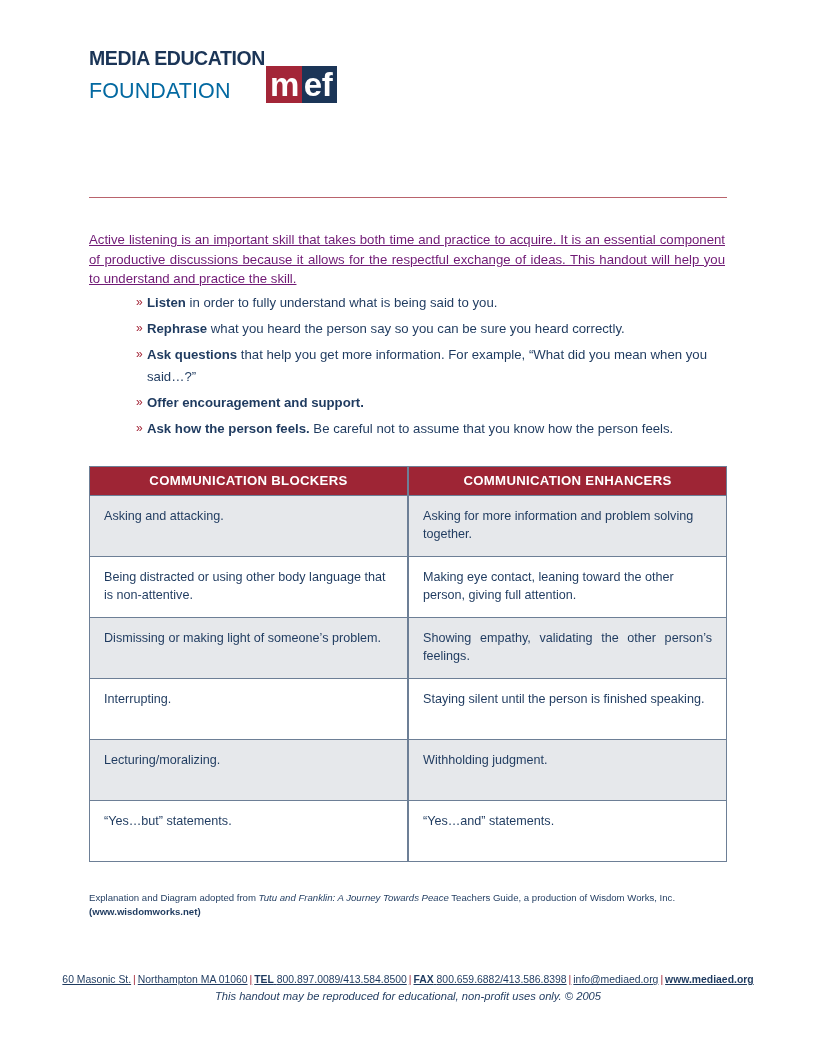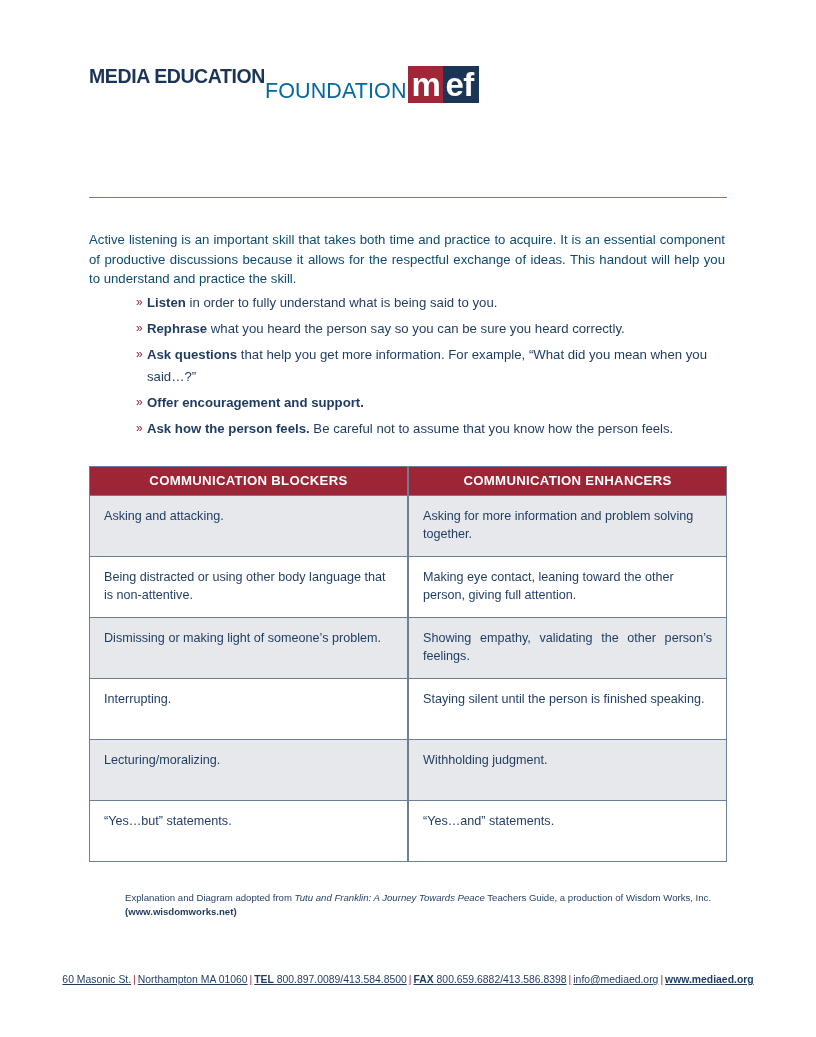--- a/index.html
+++ b/index.html
@@ -26,21 +26,21 @@
   .logo-block {
     position: absolute;
     left: 89px;
     top: 58px;
     display: flex;
     align-items: flex-end;
     height: 46px;
   }
   .logo-words {
     display: flex;
-    flex-direction: row;
+    flex-direction: column;
     justify-content: flex-end;
     line-height: 0.96;
     padding-bottom: 2px;
   }
   .logo-line1 {
     font-size: 19.5px;
     font-weight: bold;
     letter-spacing: -0.4px;
     color: #1b3557;
     white-space: nowrap;
@@ -105,22 +105,23 @@
   }
 
   
   .intro {
     position: absolute;
     left: 89px;
     top: 230px;
     width: 636px;
     font-size: 13.2px;
     line-height: 19.6px;
-    color: #0c4a6e;
+    color: #701a75;
     text-align: justify;
+    text-decoration: underline;
   }
 
   
   .bullets {
     position: absolute;
     left: 136px;
     top: 292px;
     width: 590px;
   }
   .bullet {
@@ -191,21 +192,20 @@
 
   
   .attribution {
     position: absolute;
     left: 89px;
     top: 891px;
     width: 640px;
     font-size: 9.6px;
     line-height: 14px;
     color: #1e3a5f;
-    margin-left: 36px;
   }
   .attribution i {
     font-style: italic;
   }
   .attribution b {
     font-weight: bold;
   }
 
   
   .footer {
@@ -316,15 +316,16 @@
 
   <div class="attribution">
     <span>Explanation and Diagram adopted from </span><i>Tutu and Franklin: A Journey Towards Peace</i><span> Teachers Guide, a production of Wisdom Works, Inc.</span><br>
     <b>(www.wisdomworks.net)</b>
   </div>
 
   <div class="footer">
     <div class="footer-line1">
       <span>60 Masonic St.</span><span class="sep">|</span><span>Northampton MA 01060</span><span class="sep">|</span><b>TEL</b> <span>800.897.0089/413.584.8500</span><span class="sep">|</span><b>FAX</b> <span>800.659.6882/413.586.8398</span><span class="sep">|</span><span>info@mediaed.org</span><span class="sep">|</span><b>www.mediaed.org</b>
     </div>
+    <div class="footer-line2">This handout may be reproduced for educational, non-profit uses only. © 2005</div>
   </div>
 
 </div>
 
 </body></html>

